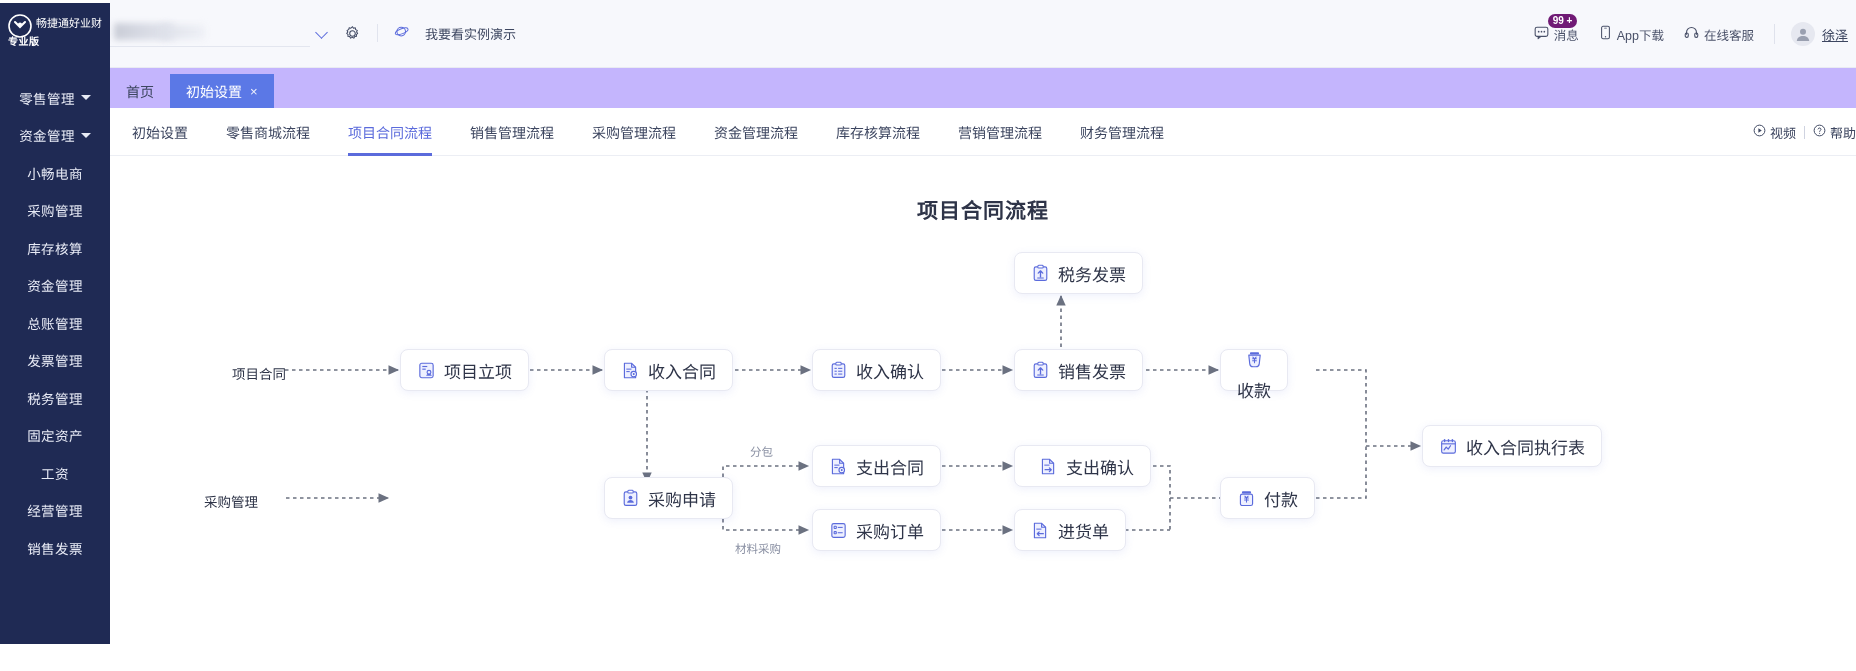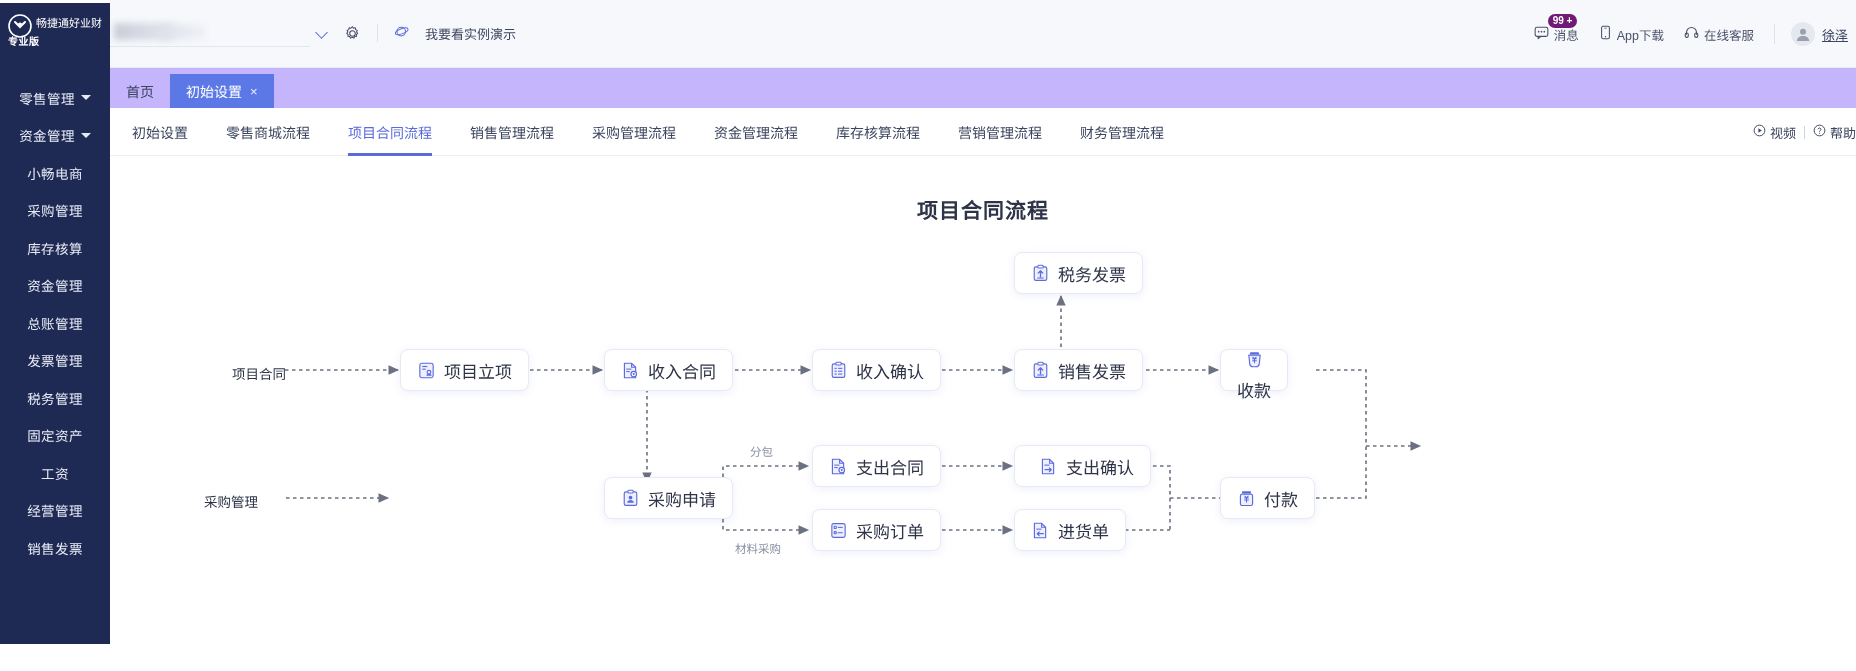--- a/index.html
+++ b/index.html
@@ -485,20 +485,33 @@
         <span class="nicon">
           <svg viewBox="0 0 20 20" width="19" height="19">
             <rect x="5.2" y="2.4" width="9.6" height="2.4" rx="1" fill="#5b6bdc"></rect>
             <path d="M4 5.4h12l-1 9.2a3.4 3.4 0 0 1-3.4 3h-3.2a3.4 3.4 0 0 1-3.4-3z" fill="#eef0ff" stroke="#5b6bdc" stroke-width="1.2" stroke-linejoin="round"></path>
             <path d="M8 9.2h4M8 11.4h4M10 9.2v4.2M10 9.2L8.3 7.4M10 9.2l1.7-1.8" fill="none" stroke="#5b6bdc" stroke-width="1.1" stroke-linecap="round"></path>
           </svg>
         </span>
         <span>收款</span>
       </div>
 
+      <div class="node" style="left:1312px; top:201px;">
+        <span class="nicon">
+          <svg viewBox="0 0 20 20" width="19" height="19">
+            <rect x="2.8" y="4" width="14.4" height="13" rx="1.8" fill="#eef0ff" stroke="#5b6bdc" stroke-width="1.2"></rect>
+            <path d="M2.8 7.2h14.4" stroke="#5b6bdc" stroke-width="1.2"></path>
+            <rect x="5.2" y="2" width="1.4" height="3.4" rx=".7" fill="#5b6bdc"></rect>
+            <rect x="9.3" y="2" width="1.4" height="3.4" rx=".7" fill="#5b6bdc"></rect>
+            <rect x="13.4" y="2" width="1.4" height="3.4" rx=".7" fill="#5b6bdc"></rect>
+            <path d="M5.4 13.6l2.2-3 2.1 2.2 2.4-3.6" fill="none" stroke="#5b6bdc" stroke-width="1.3" stroke-linecap="round" stroke-linejoin="round"></path>
+          </svg>
+        </span>
+        <span>收入合同执行表</span>
+      </div>
 
       <div class="node" style="left:494px; top:253px;">
         <span class="nicon">
           <svg viewBox="0 0 20 20" width="19" height="19">
             <rect x="3.4" y="3" width="13.2" height="14.2" rx="1.8" fill="#eef0ff" stroke="#5b6bdc" stroke-width="1.2"></rect>
             <rect x="7.2" y="1.4" width="5.6" height="2.9" rx="1" fill="#fff" stroke="#5b6bdc" stroke-width="1.1"></rect>
             <circle cx="10" cy="9" r="2" fill="#5b6bdc"></circle>
             <path d="M6.4 14.6c.4-2 1.8-3 3.6-3s3.2 1 3.6 3z" fill="#5b6bdc"></path>
           </svg>
         </span>

